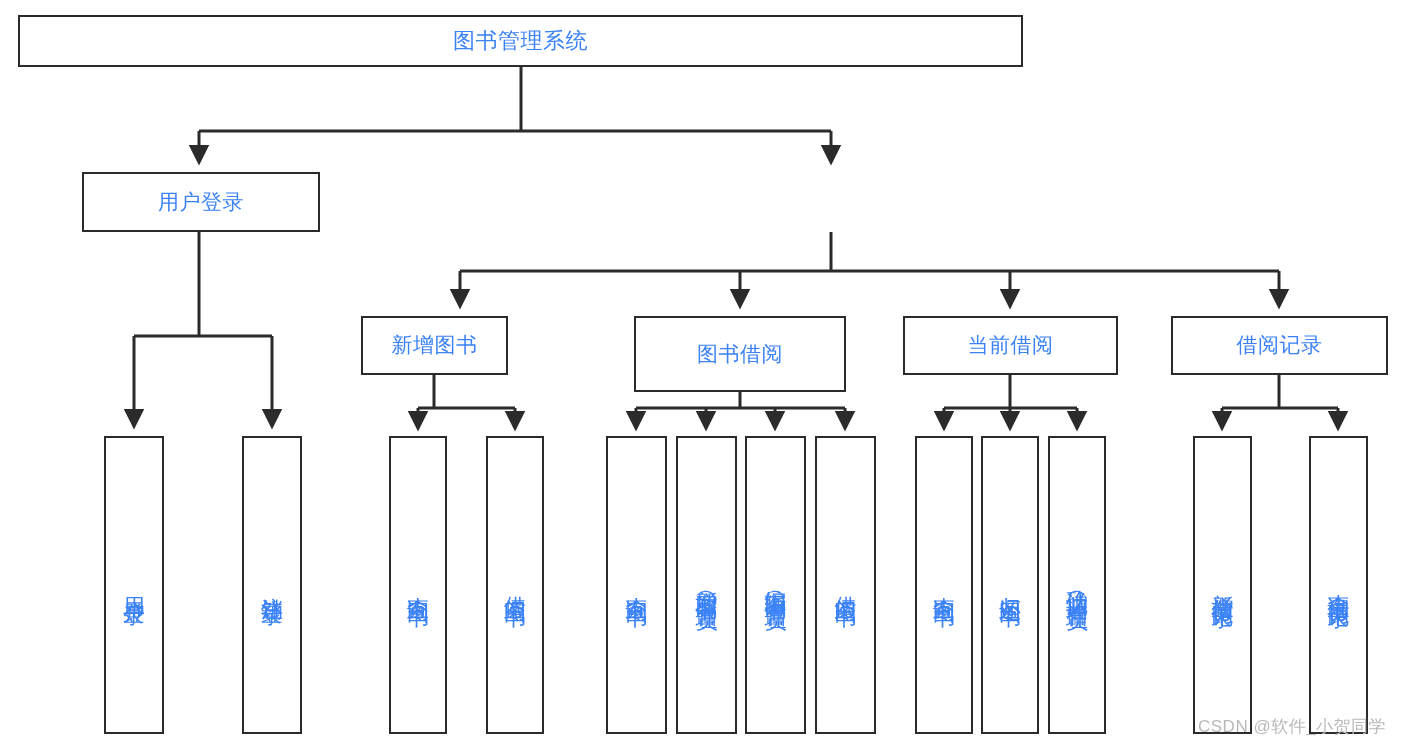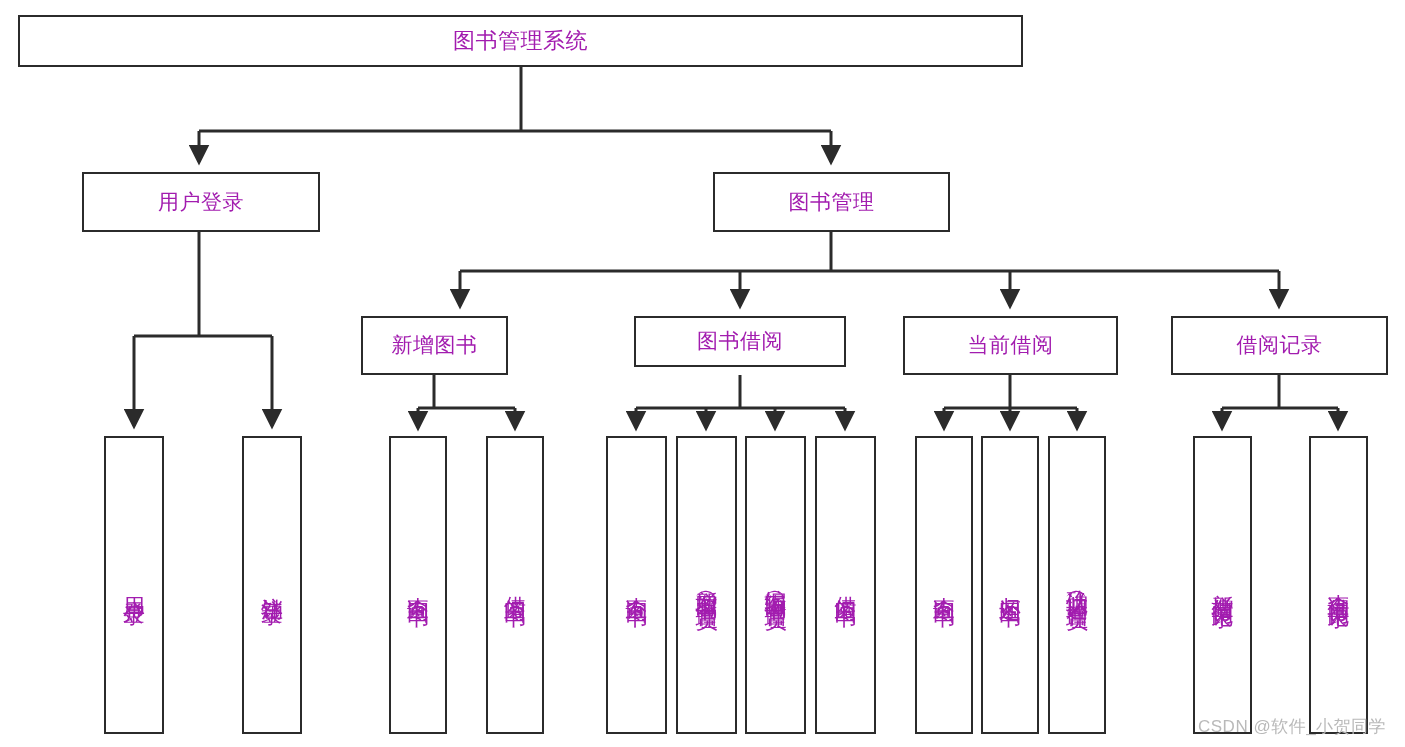--- a/index.html
+++ b/index.html
@@ -33,21 +33,21 @@
     background: #ffffff;
     display: flex;
     align-items: center;
     justify-content: center;
     color: #2e2e2e;
   }
   .node .label {
     display: block;
     text-align: center;
     line-height: 1.06;
-    color: #a21caf;
+    color: #3b82f6;
     white-space: nowrap;
   }
   
   .node.horiz .label {
     font-size: 21px;
     letter-spacing: 0.5px;
   }
   .node.root .label {
     font-size: 22px;
   }
@@ -128,28 +128,25 @@
     </g>
   </svg>
 
   <div class="node horiz root" style="left:18px; top:15px; width:1005px; height:52px;">
     <span class="label">图书管理系统</span>
   </div>
 
   <div class="node horiz" style="left:82px; top:172px; width:238px; height:60px;">
     <span class="label">用户登录</span>
   </div>
-  <div class="node horiz" style="left:713px; top:172px; width:237px; height:60px;">
-    <span class="label">图书管理</span>
-  </div>
 
   <div class="node horiz" style="left:361px; top:316px; width:147px; height:59px;">
     <span class="label">新增图书</span>
   </div>
-  <div class="node horiz" style="left:634px; top:316px; width:212px; height:51px;">
+  <div class="node horiz" style="left:634px; top:316px; width:212px; height:76px;">
     <span class="label">图书借阅</span>
   </div>
   <div class="node horiz" style="left:1171px; top:316px; width:217px; height:59px;">
     <span class="label">借阅记录</span>
   </div>
   <div class="node horiz" style="left:903px; top:316px; width:215px; height:59px;">
     <span class="label">当前借阅</span>
   </div>
 
   <div class="node vert" style="left:104px; top:436px; width:60px; height:298px;">

